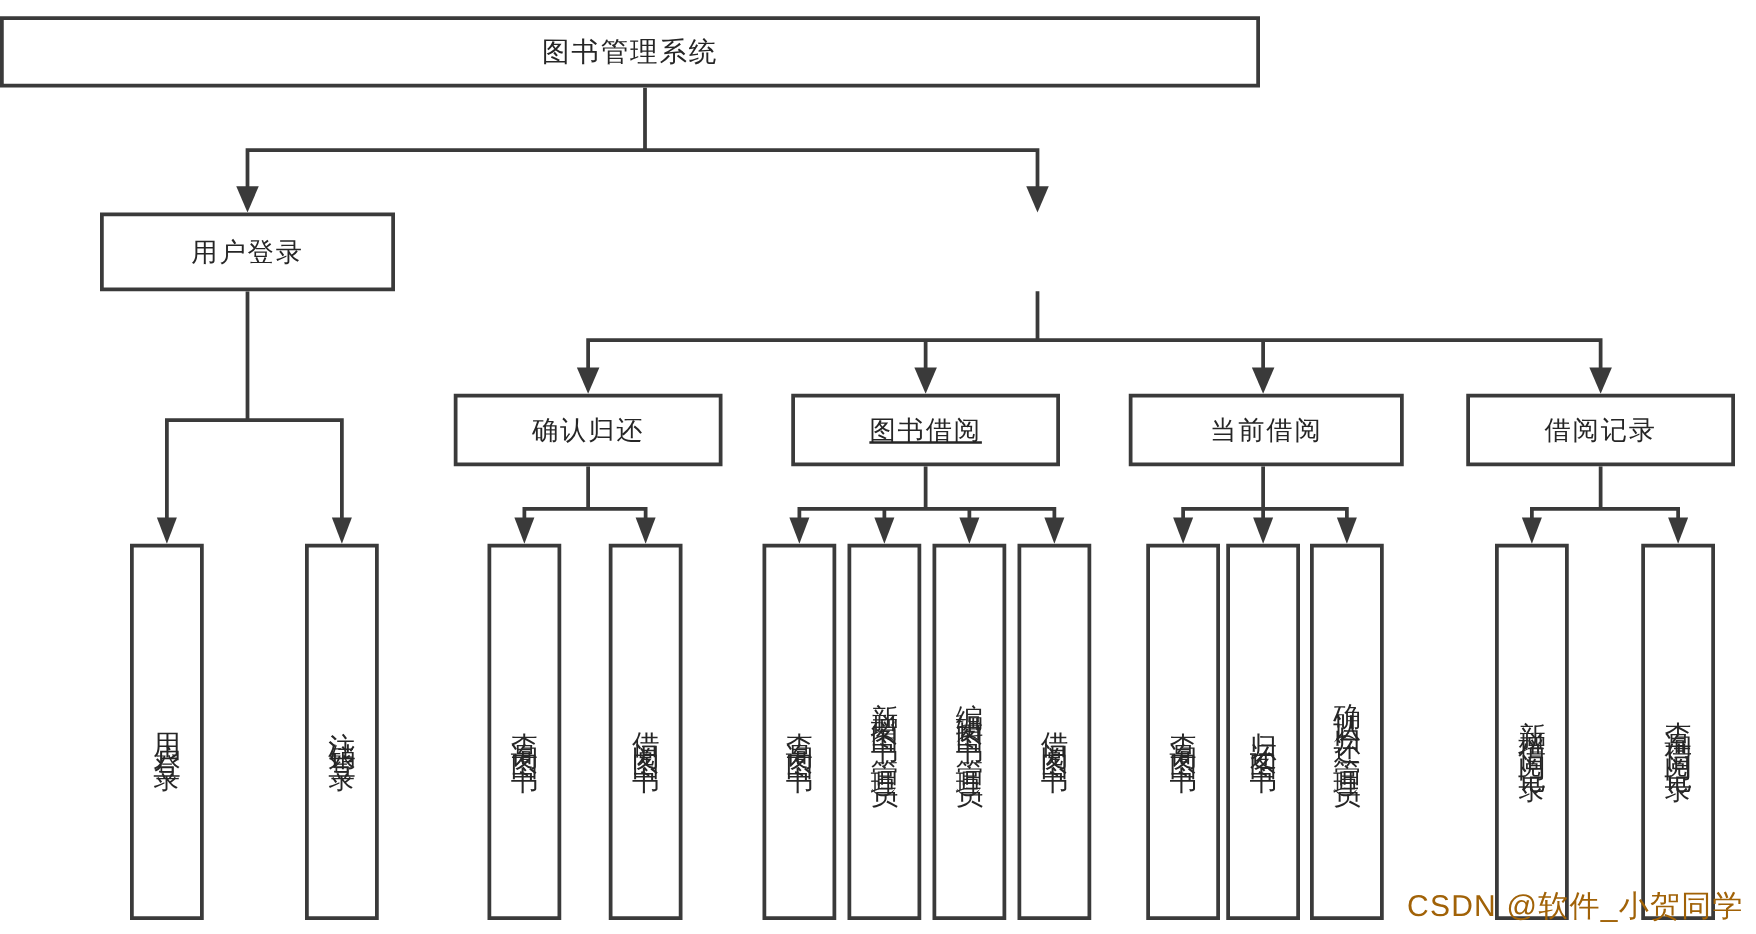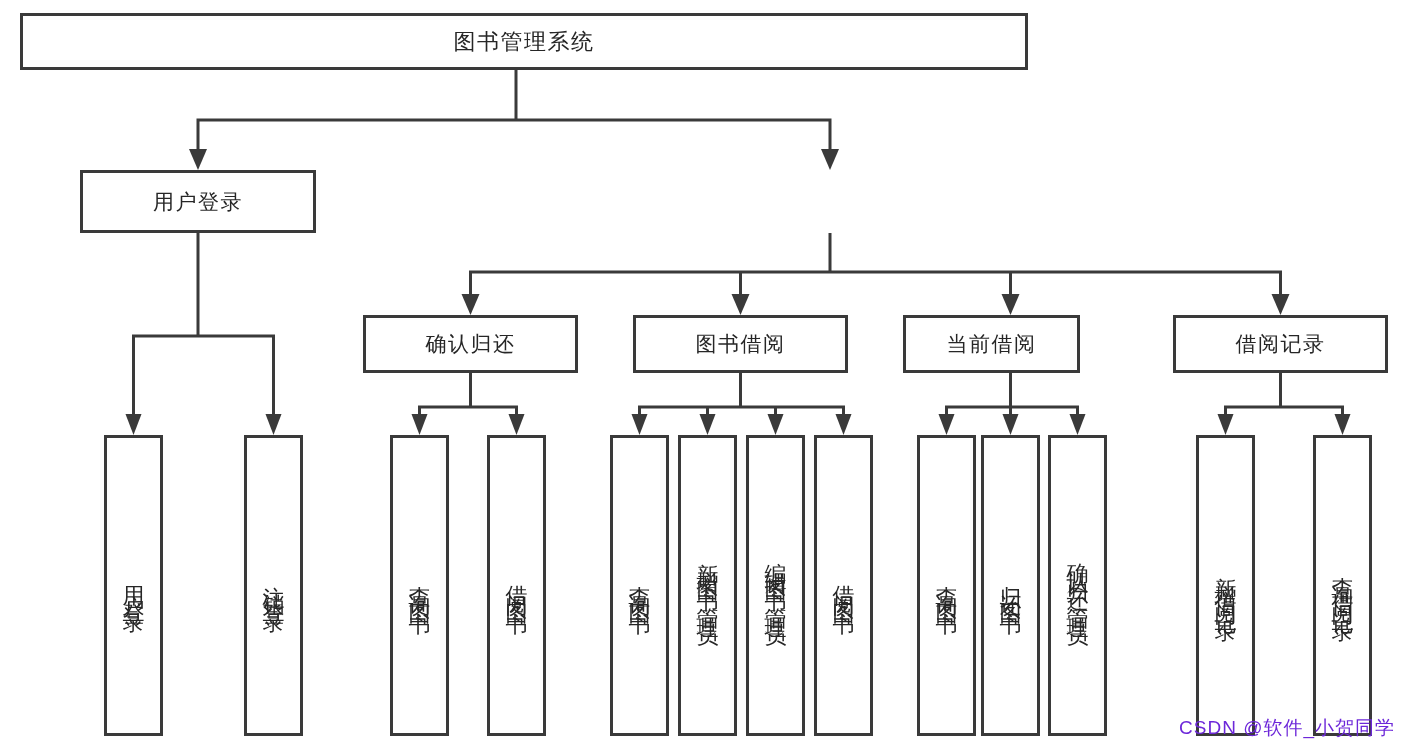--- a/index.html
+++ b/index.html
@@ -38,22 +38,22 @@
     text-orientation: mixed;
     font-size: 22px;
     letter-spacing: 9px;
     line-height: 1;
     display: block;
   }
   .watermark {
     position: absolute;
     right: 10px;
     bottom: 6px;
-    font-size: 19px;
-    color: #6d28d9;
+    font-size: 24px;
+    color: #a16207;
     letter-spacing: 1px;
     z-index: 2;
     white-space: nowrap;
   }
 </style>
 </head>
 <body>
 
 <div class="stage">
 
@@ -93,27 +93,27 @@
       <polygon points="767.5,414 783.5,414 775.5,435"></polygon>
       <polygon points="835.5,414 851.5,414 843.5,435"></polygon>
       <polygon points="938.5,414 954.5,414 946.5,435"></polygon>
       <polygon points="1002.5,414 1018.5,414 1010.5,435"></polygon>
       <polygon points="1069.5,414 1085.5,414 1077.5,435"></polygon>
       <polygon points="1217.5,414 1233.5,414 1225.5,435"></polygon>
       <polygon points="1334.5,414 1350.5,414 1342.5,435"></polygon>
     </g>
   </svg>
 
-  <div class="box root" style="left:20px; top:13px; width:1008px; height:57px;">图书管理系统</div>
+  <div class="box root" style="left:0; top:13px; width:1008px; height:57px;">图书管理系统</div>
 
   <div class="box" style="left:80px; top:170px; width:236px; height:63px;">用户登录</div>
 
   <div class="box" style="left:363px; top:315px; width:215px; height:58px;">确认归还</div>
-  <div class="box" style="left:633px; top:315px; width:215px; height:58px;">图书借阅</div>
-  <div class="box" style="left:903px; top:315px; width:177px; height:58px;">当前借阅</div>
+  <div class="box" style="left:633px; top:315px; width:215px; height:58px;text-decoration:underline;">图书借阅</div>
+  <div class="box" style="left:903px; top:315px; width:220px; height:58px;">当前借阅</div>
   <div class="box" style="left:1173px; top:315px; width:215px; height:58px;">借阅记录</div>
 
   <div class="box leaf" style="left:104px; top:435px; width:59px; height:301px;">
     <span class="vtext">用户登录</span>
   </div>
   <div class="box leaf" style="left:244px; top:435px; width:59px; height:301px;">
     <span class="vtext">注销登录</span>
   </div>
 
   <div class="box leaf" style="left:390px; top:435px; width:59px; height:301px;">

